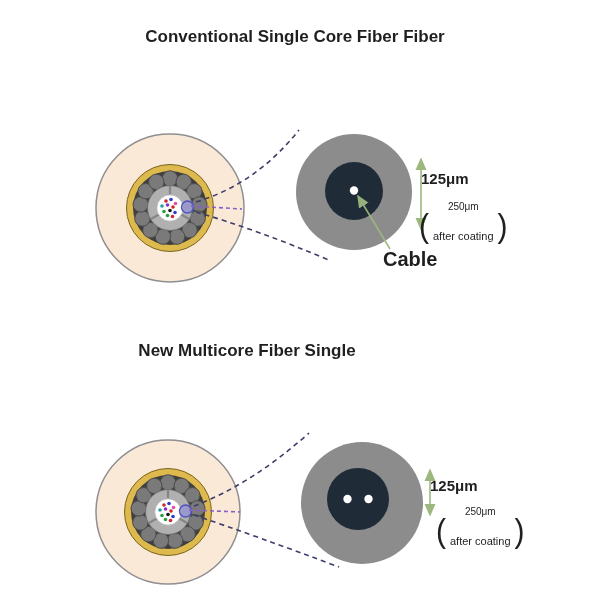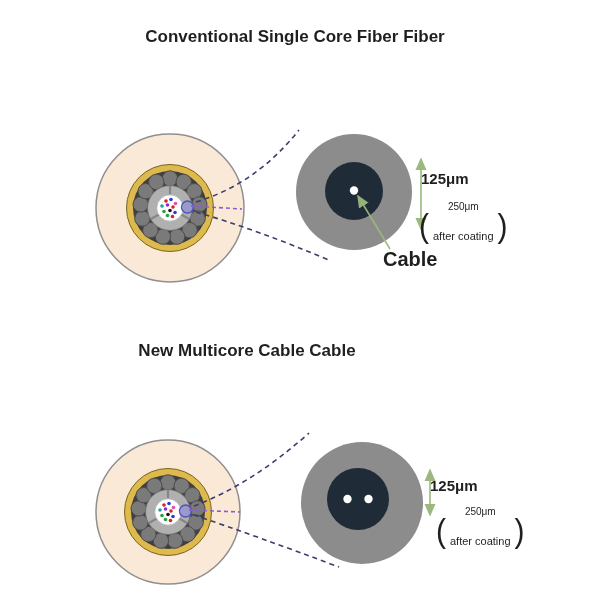--- a/index.html
+++ b/index.html
@@ -153,21 +153,21 @@
     <span class="paren">(</span>
     <span class="col">
       <span class="c1">250μm</span>
       <span class="c2">after coating</span>
     </span>
     <span class="paren">)</span>
   </div>
 
   <div class="txt core" style="left:383px;top:248px;">Cable</div>
 
-  <div class="txt title" style="left:247px;top:341px;">New Multicore Cable Cable</div>
+  <div class="txt title" style="left:247px;top:341px;">New Multicore Fiber Single</div>
 
   <div class="txt um" style="left:430px;top:477px;width:104px;">125μm</div>
 
   <div class="coated" style="left:436px;top:506px;">
     <span class="paren">(</span>
     <span class="col">
       <span class="c1">250μm</span>
       <span class="c2">after coating</span>
     </span>
     <span class="paren">)</span>

